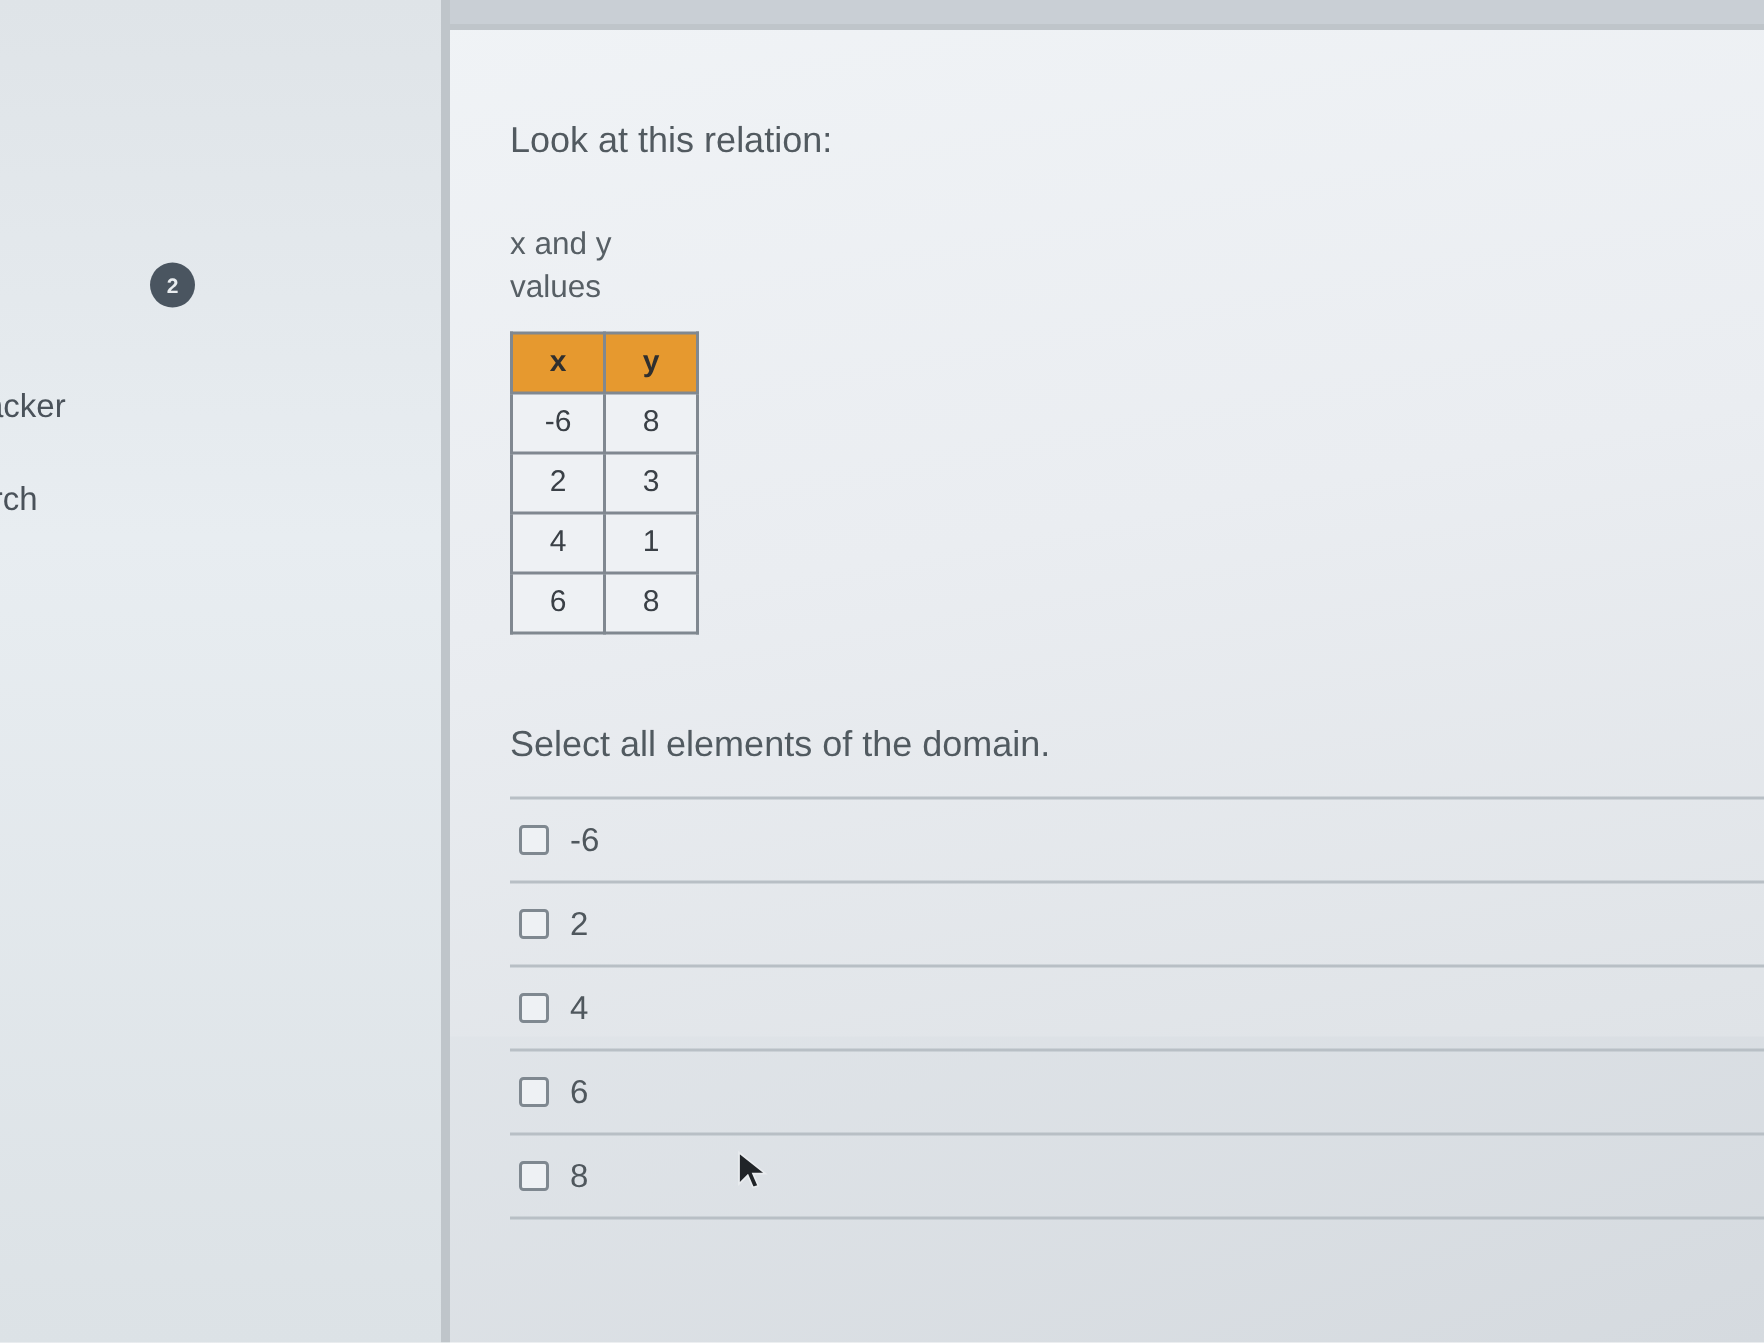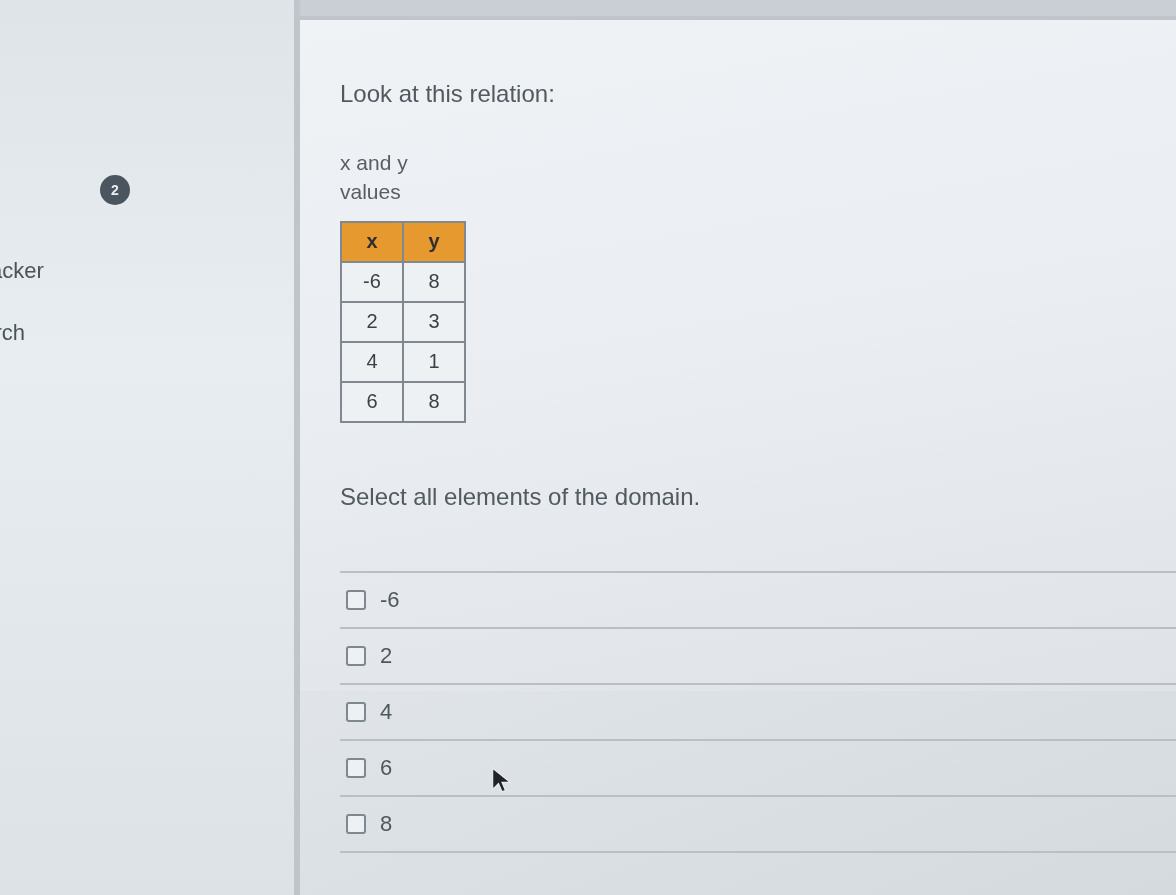--- a/index.html
+++ b/index.html
@@ -82,21 +82,21 @@
     height: 40px;
     border: 2px solid #808890;
     font-size: 20px;
     text-align: center;
     color: #3a4046;
     background: #eef1f4;
   }
   .question {
     font-size: 24px;
     color: #515a60;
-    margin-bottom: 60px;
+    margin-bottom: 20px;
   }
   .options {
     width: 100%;
   }
   .option-row {
     border-top: 2px solid #b8bfc5;
     padding: 14px 0 14px 6px;
     display: flex;
     align-items: center;
     gap: 14px;

